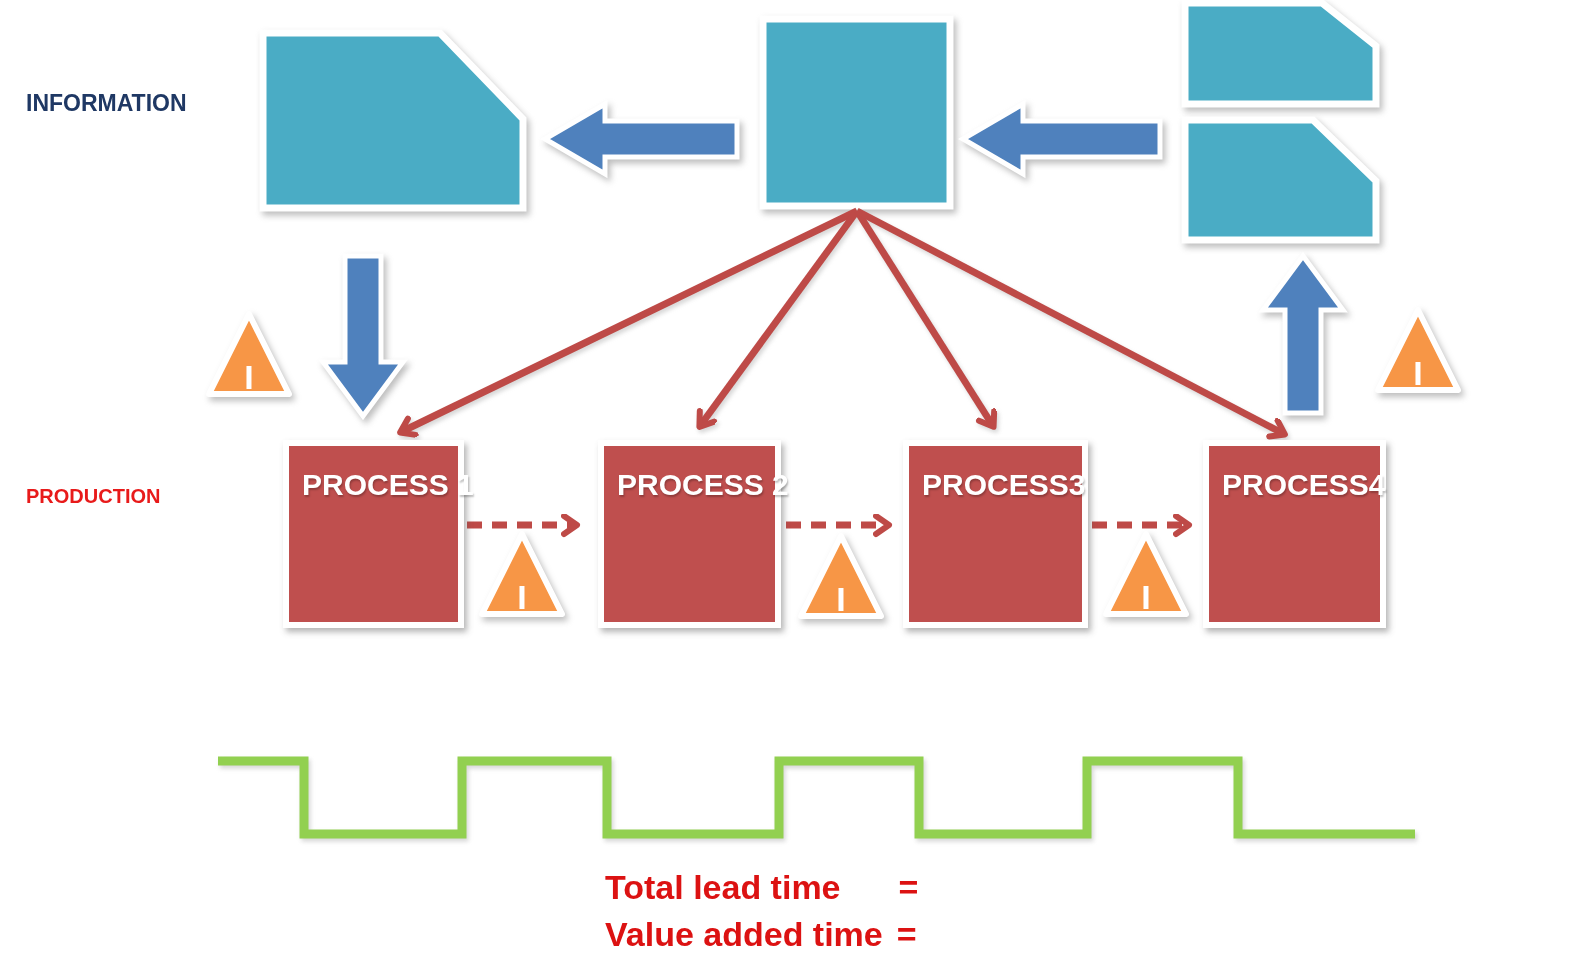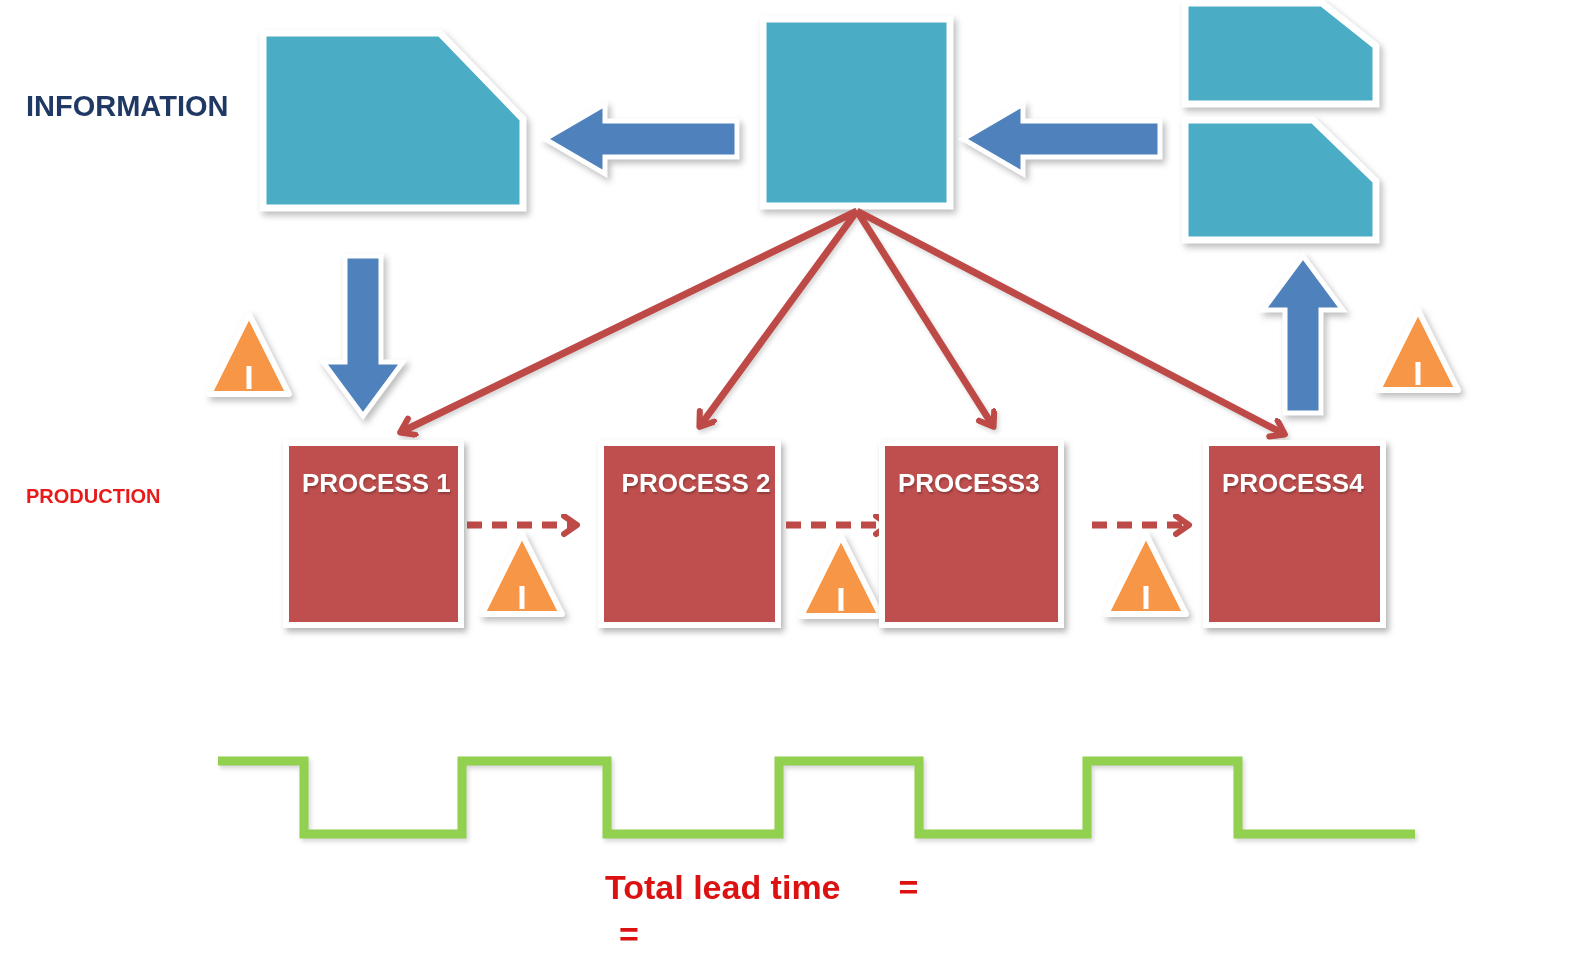--- a/index.html
+++ b/index.html
@@ -2,34 +2,34 @@
 <html style="--teal: #4AACC5; --blue: #4F81BD; --box-red: #BF4F4E; --arrow-red: #BE4A47; --orange: #F79646; --green: #92D050; --navy: #1F3864; --label-red: #E81A1A; --text-red: #DC1212;"><head>
 <meta charset="utf-8">
 <style>
   html,body{margin:0;padding:0;background:#ffffff;}
   .canvas{
     position:relative;width:1578px;height:958px;background:#ffffff;overflow:hidden;
     font-family:"Liberation Sans", sans-serif;
   }
   .canvas svg.layer{position:absolute;left:0;top:0;}
   .side-label{position:absolute;font-weight:bold;letter-spacing:0px;white-space:nowrap;}
-  .info-label{left:26px;top:90px;font-size:29px;color:var(--navy);}
+  .info-label{left:26px;top:90px;font-size:23px;color:var(--navy);}
   .production-label{left:26px;top:485px;font-size:20px;color:var(--label-red);}
   .process-box{
     position:absolute;top:440px;height:188px;box-sizing:border-box;
     background:var(--box-red);border:6px solid #ffffff;
     box-shadow:3px 4px 6px rgba(90,90,90,.45);
   }
   .process-box .plabel{
-    display:block;padding:22px 0 0 13px;color:#ffffff;font-weight:bold;font-size:26px;
+    display:block;padding:22px 0 0 13px;color:#ffffff;font-weight:bold;font-size:30px;
     text-shadow:1px 2px 2px rgba(0,0,0,.25);white-space:nowrap;
   }
   .p1{left:283px;width:181px;}
   .p2{left:598px;width:183px;text-align:center;}
-  .p3{left:879px;width:185px;}
+  .p3{left:903px;width:185px;}
   .p4{left:1203px;width:183px;}
   .summary{position:absolute;left:605px;top:864px;color:var(--text-red);font-weight:bold;font-size:34px;line-height:47px;}
   .summary .row{display:flex;align-items:flex-end;}
   .summary .eq1{margin-left:58px;}
   .summary .eq2{margin-left:14px;}
   .shape{filter:drop-shadow(3px 4px 3px rgba(110,110,110,.45));}
   .softshadow{filter:drop-shadow(2px 3px 2px rgba(140,140,140,.35));}
   .tri-text{font-family:"Liberation Sans",sans-serif;font-weight:bold;font-size:34px;fill:#ffffff;text-anchor:middle;}
 </style>
 </head>
@@ -108,17 +108,18 @@
   <div class="process-box p4">
     <span class="plabel">PROCESS4</span>
   </div>
 
   <div class="summary">
     <div class="row">
       <span>Total lead time</span>
       <span class="eq1">=</span>
     </div>
     <div class="row">
+      <span>Value added time</span>
       <span class="eq2">=</span>
     </div>
   </div>
 
 </div>
 
 </body></html>

